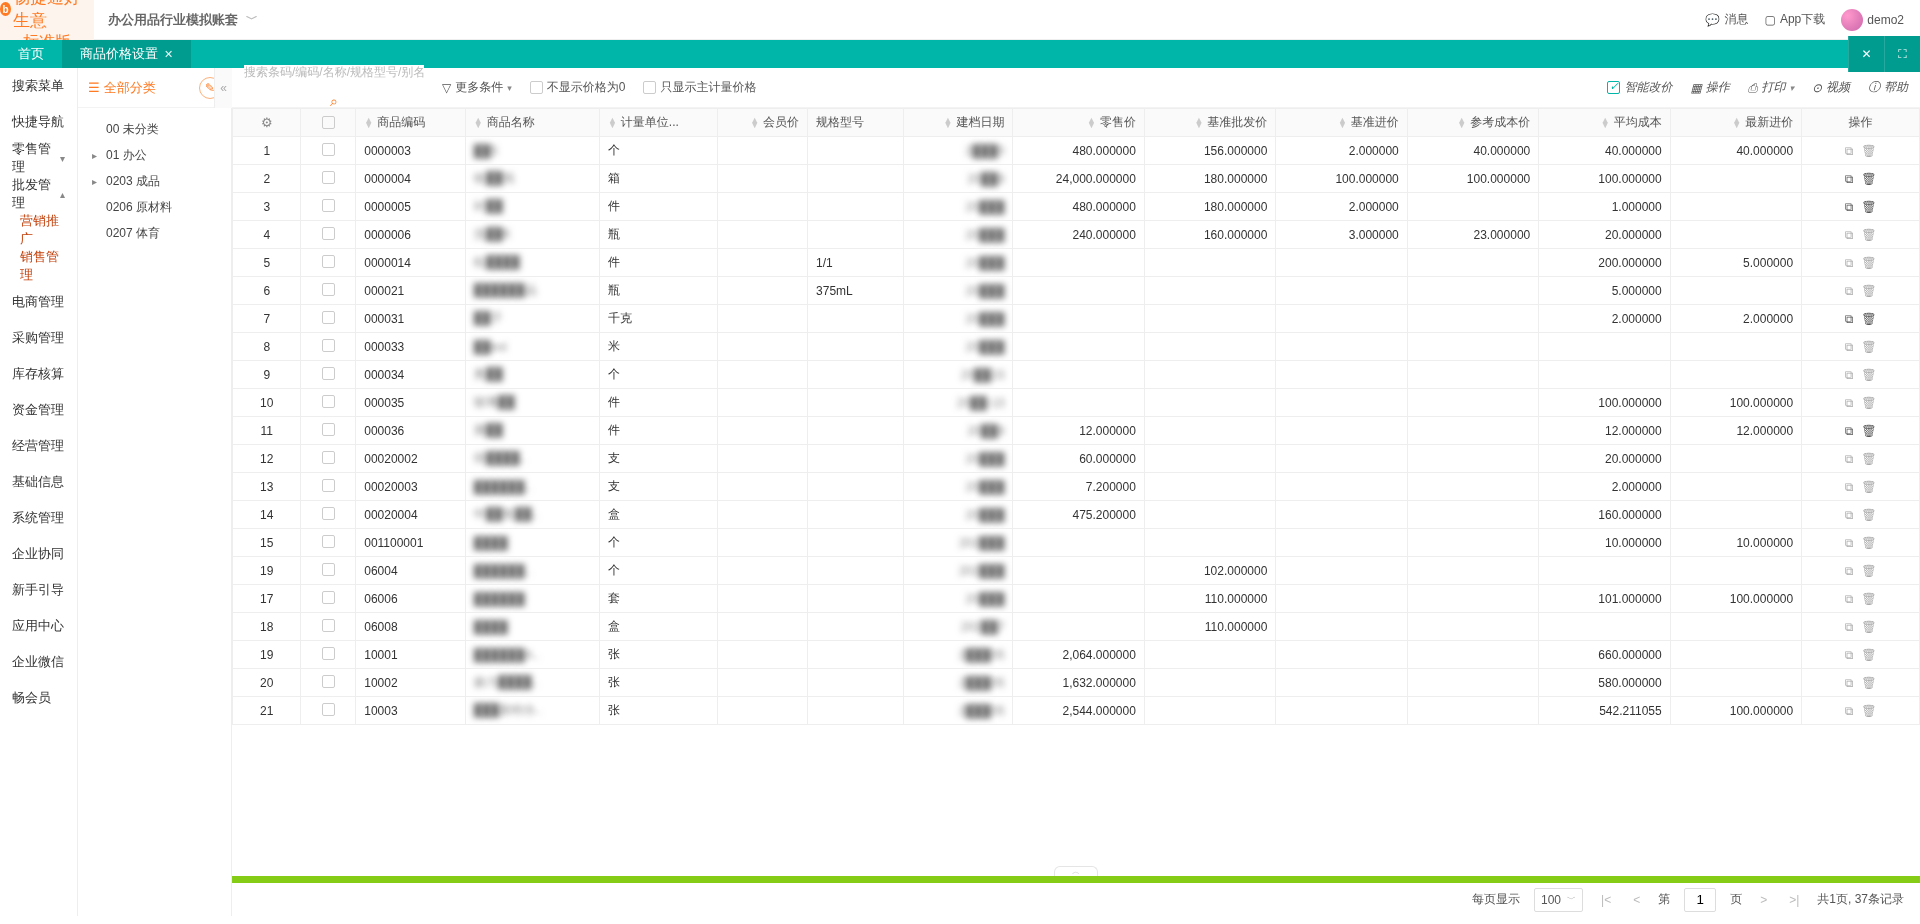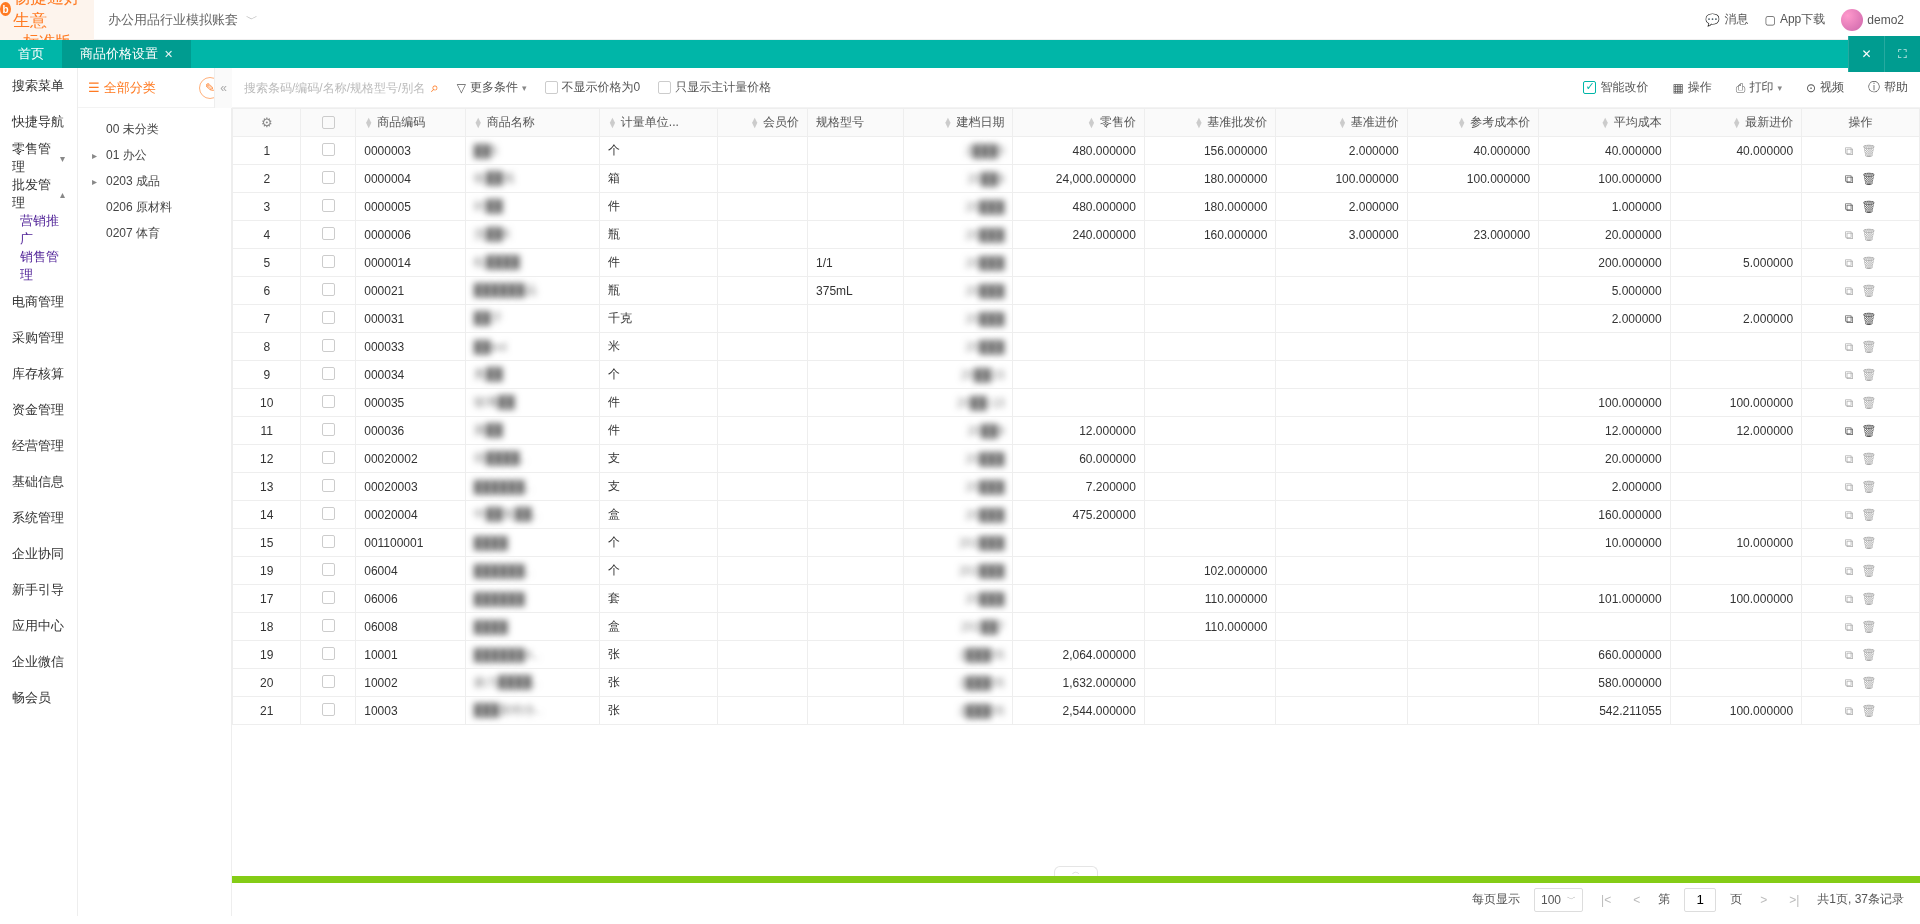--- a/index.html
+++ b/index.html
@@ -5,70 +5,70 @@
   * { box-sizing: border-box; margin: 0; padding: 0; font-family: "Microsoft YaHei", Arial, sans-serif; }
   body { font-size: 12px; color: #333; background: #fff; overflow: hidden; }
 
   
   .topbar { height: 40px; display: flex; align-items: center; border-bottom: 1px solid #eee; }
   .brand-block { width: 94px; height: 40px; background: #fdf4ed; display: flex; flex-direction: column; align-items: center; justify-content: center; }
   .brand-logo { display: flex; align-items: center; gap: 2px; }
   .brand-b { width: 14px; height: 14px; border-radius: 50%; background: #ff7a22; color: #fff; font-weight: bold; display: flex; align-items: center; justify-content: center; font-size: 10px; }
   .brand-text { font-size: 17px; color: #ff7a22; }
   .brand-sub { font-size: 16px; color: #ff7a22; }
-  .acct-sel { margin-left: 14px; color: #666; font-size: 13px; display: flex; align-items: center; gap: 8px; }
+  .acct-sel { margin-left: 14px; color: #666; font-size: 13px; display: flex; align-items: center; gap: 8px; font-weight: bold; }
   .acct-chev { color: #bbb; font-size: 12px; }
   .topbar-right { margin-left: auto; display: flex; align-items: center; gap: 16px; padding-right: 16px; }
   .tr-item { display: flex; align-items: center; gap: 4px; color: #555; cursor: pointer; }
   .avatar { width: 22px; height: 22px; border-radius: 50%; background: radial-gradient(circle at 30% 30%, #f9c, #c6a); }
 
   
   .tabstrip { height: 28px; background: #00b6a8; display: flex; align-items: stretch; color: #fff; }
   .tab { padding: 0 18px; display: flex; align-items: center; font-size: 13px; cursor: pointer; }
   .tab.home { background: #00b6a8; }
   .tab.active { background: #009c90; }
   .tab-close { margin-left: 6px; font-size: 11px; opacity: .9; }
   .tabstrip-right { margin-left: auto; display: flex; align-items: center; }
   .ts-btn { width: 36px; height: 36px; display: flex; align-items: center; justify-content: center; color: #fff; cursor: pointer; background: #009c90; border-left: 1px solid rgba(255,255,255,.15); }
 
   
   .body { display: flex; height: calc(924px - 40px - 36px); }
 
   
   .leftnav { width: 78px; background: #fff; border-right: 1px solid #eee; display: flex; flex-direction: column; }
   .nav-item { height: 36px; display: flex; align-items: center; padding: 0 12px; color: #333; font-size: 13px; cursor: pointer; justify-content: space-between; }
-  .nav-item.sub { padding-left: 20px; color: #4c1d95; }
+  .nav-item.sub { padding-left: 20px; color: #c2410c; }
   .nav-caret { font-size: 10px; color: #888; }
 
   
   .catpanel { width: 154px; border-right: 1px solid #eee; display: flex; flex-direction: column; position: relative; }
   .cat-header { height: 40px; display: flex; align-items: center; padding: 0 10px; border-bottom: 1px solid #f3f3f3; }
   .cat-title { color: #ff7a22; font-size: 13px; display: flex; align-items: center; gap: 4px; }
   .cat-edit { width: 22px; height: 22px; border: 1px solid #ffb07a; border-radius: 50%; color: #ff7a22; display: flex; align-items: center; justify-content: center; margin-left: auto; font-size: 12px; cursor: pointer; }
   .cat-collapse { width: 18px; height: 40px; position: absolute; right: -1px; top: 0; display: flex; align-items: center; justify-content: center; color: #aaa; cursor: pointer; background: #fafafa; border-left: 1px solid #eee; }
   .cat-tree { padding: 8px 0; }
   .tree-item { height: 26px; display: flex; align-items: center; padding-left: 28px; font-size: 12px; color: #444; cursor: pointer; }
   .tree-item .tw { width: 12px; color: #888; font-size: 10px; margin-left: -14px; margin-right: 2px; }
 
   
   .content { flex: 1; display: flex; flex-direction: column; min-width: 0; }
 
   
   .toolbar { height: 40px; display: flex; align-items: center; padding: 0 12px; gap: 18px; border-bottom: 1px solid #f3f3f3; }
-  .search-wrap { display: flex; align-items: center; gap: 7px; color: #bbb; }
+  .search-wrap { display: flex; align-items: center; gap: 14px; color: #bbb; flex-direction: column; }
   .search-input { border: none; outline: none; width: 180px; font-size: 12px; }
   .search-input::placeholder { color: #bbb; }
   .search-ico { color: #ff7a22; font-size: 14px; cursor: pointer; }
   .more-cond { display: flex; align-items: center; gap: 4px; color: #555; cursor: pointer; }
   .chev-sm { font-size: 9px; color: #888; }
   .chk-lbl { display: flex; align-items: center; gap: 4px; color: #555; cursor: pointer; }
   .chk-box { width: 13px; height: 13px; border: 1px solid #ccc; border-radius: 2px; display: inline-block; position: relative; }
   .chk-box.on { border-color: #00b6a8; }
   .chk-box.on::after { content: "✓"; position: absolute; top: -2px; left: 1px; font-size: 11px; color: #00b6a8; }
-  .toolbar-right { margin-left: auto; display: flex; align-items: center; gap: 24px; }
+  .toolbar-right { margin-left: auto; display: flex; align-items: center; gap: 18px; font-style: italic; }
   .tool-link { display: flex; align-items: center; gap: 4px; color: #555; cursor: pointer; }
 
   
   .grid-wrap { flex: 1; overflow: auto; position: relative; }
   table.grid { border-collapse: collapse; width: 100%; table-layout: fixed; }
   table.grid th, table.grid td { border: 1px solid #eee; height: 28px; font-size: 12px; padding: 0 8px; white-space: nowrap; overflow: hidden; text-overflow: ellipsis; }
   table.grid th { background: #fafafa; color: #555; font-weight: normal; position: sticky; top: 0; }
   .th-inner { display: flex; align-items: center; gap: 4px; justify-content: flex-start; }
   .th-inner.right { justify-content: flex-end; }
   .th-inner.center { justify-content: center; }

